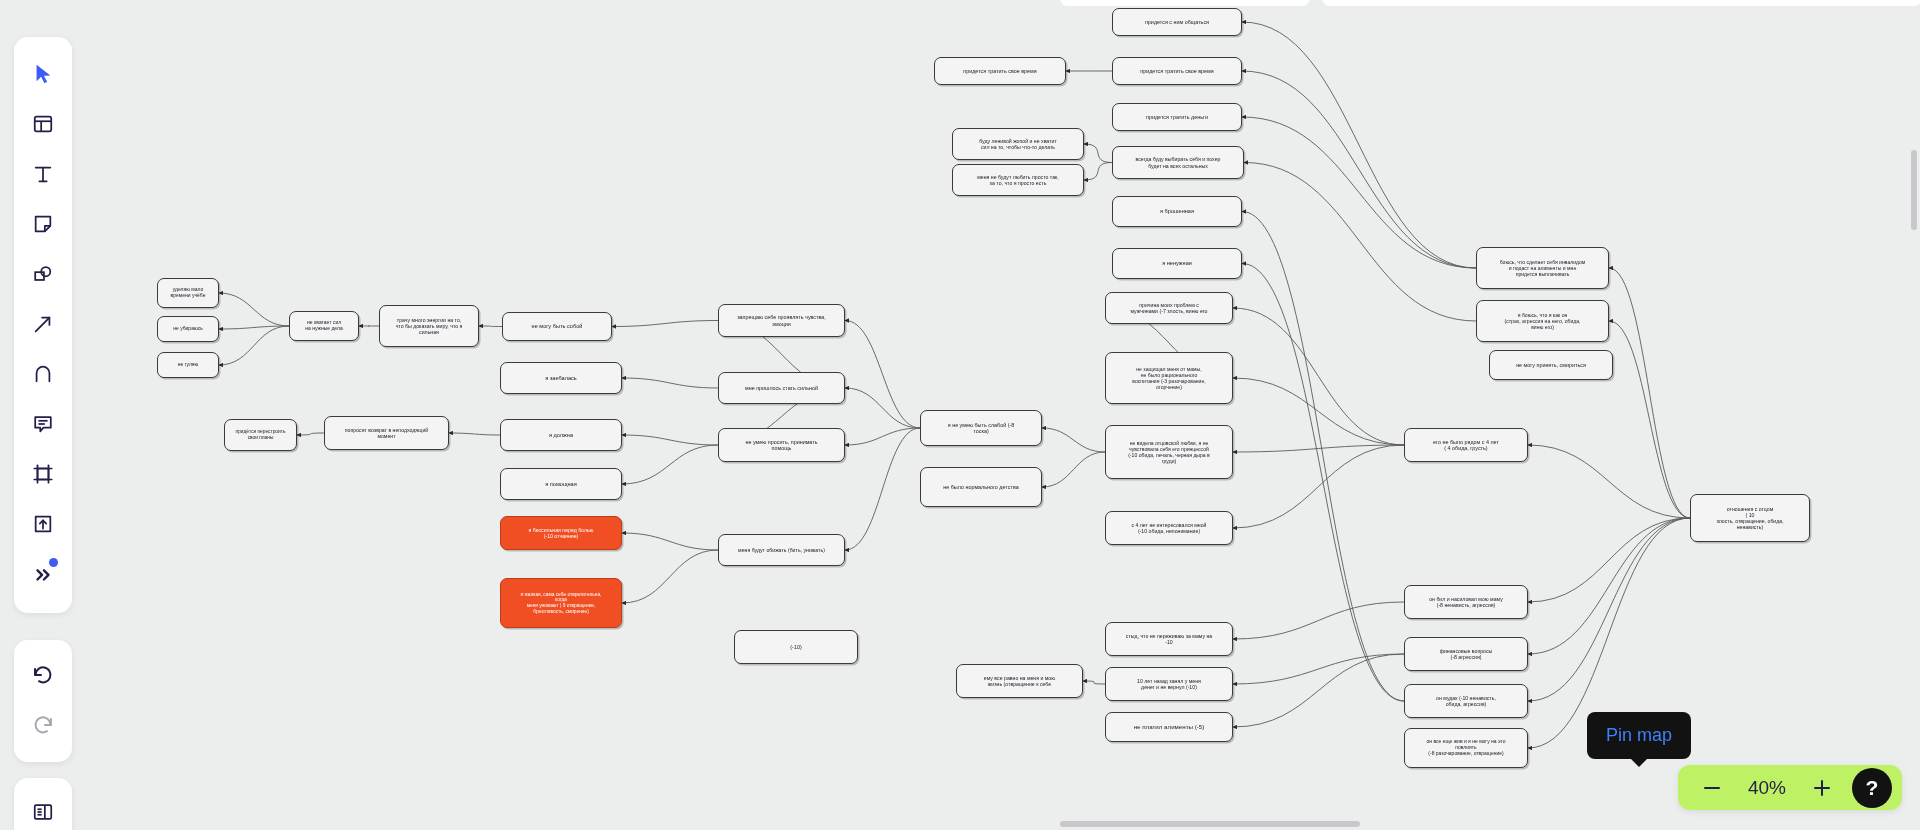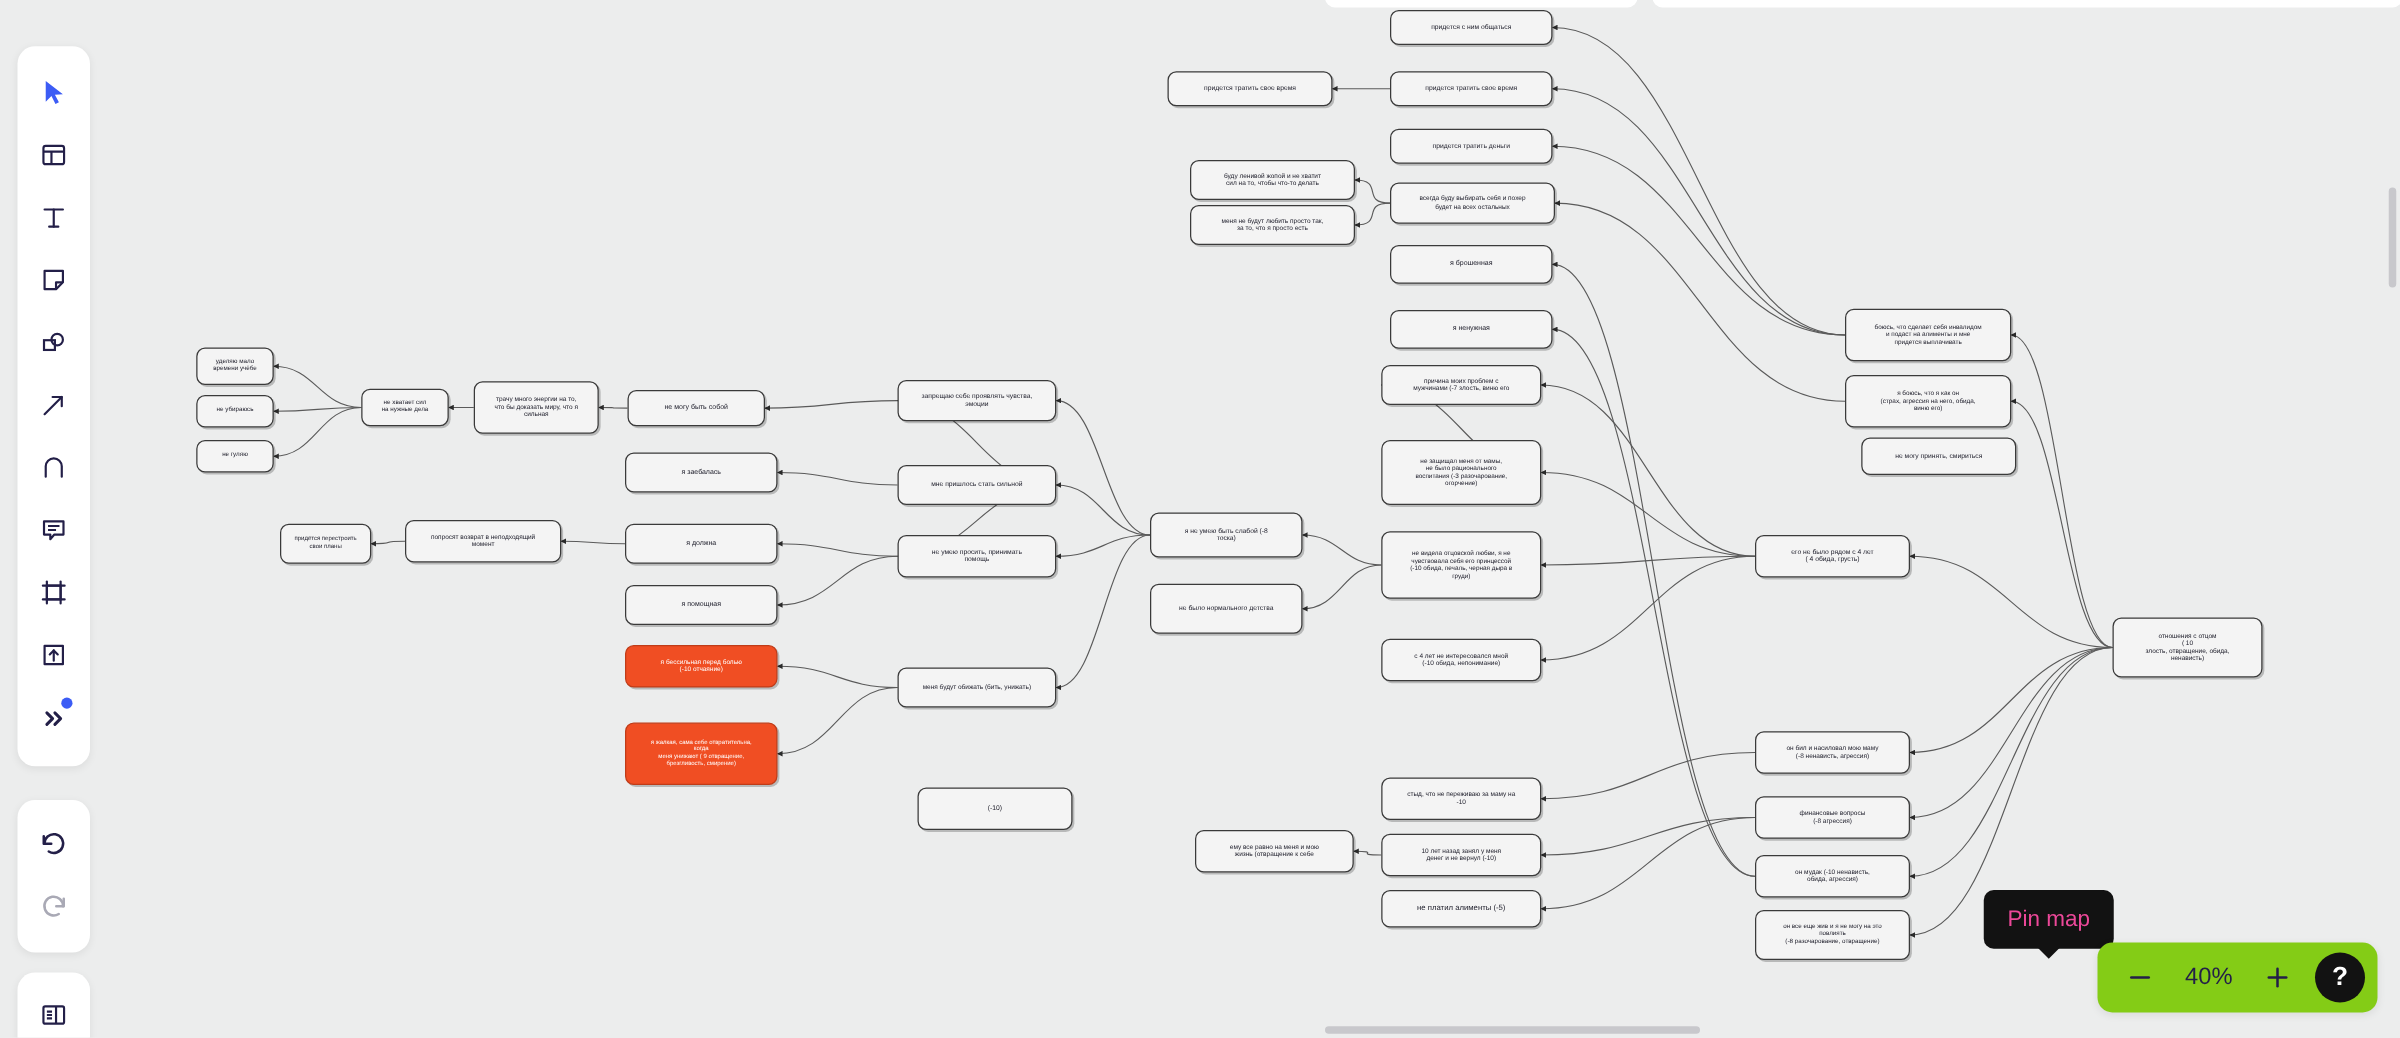--- a/index.html
+++ b/index.html
@@ -64,39 +64,39 @@
   .tool svg { display: block; }
   .tool .badge-dot {
     position: absolute; top: 9px; right: 10px;
     width: 9px; height: 9px; border-radius: 50%;
     background: #3c5cf5;
   }
 
   
   .tooltip {
     position: absolute;
-    background: #121212; color: #ec4899;
+    background: #121212; color: #3b82f6;
     border-radius: 8px;
     font-size: 18px;
     padding: 13px 19px;
     white-space: nowrap;
   }
   .tooltip::after {
     content: ""; position: absolute;
     left: 50%; bottom: -8px; transform: translateX(-50%);
     border-left: 9px solid transparent;
     border-right: 9px solid transparent;
     border-top: 9px solid #121212;
   }
 
   
   #zoom-bar {
     position: absolute; right: 18px; bottom: 20px;
-    height: 56px;
-    background: #84cc16; border-radius: 12px;
+    height: 45px;
+    background: #bef264; border-radius: 12px;
     display: flex; align-items: center; gap: 4px;
     padding: 0 10px 0 14px;
     box-shadow: 0 2px 7px rgba(0,0,0,0.08);
   }
   #zoom-bar .zb {
     width: 40px; height: 40px; border: none; background: transparent;
     display: flex; align-items: center; justify-content: center;
     cursor: pointer; border-radius: 8px; color: #231f48;
   }
   #zoom-level {

